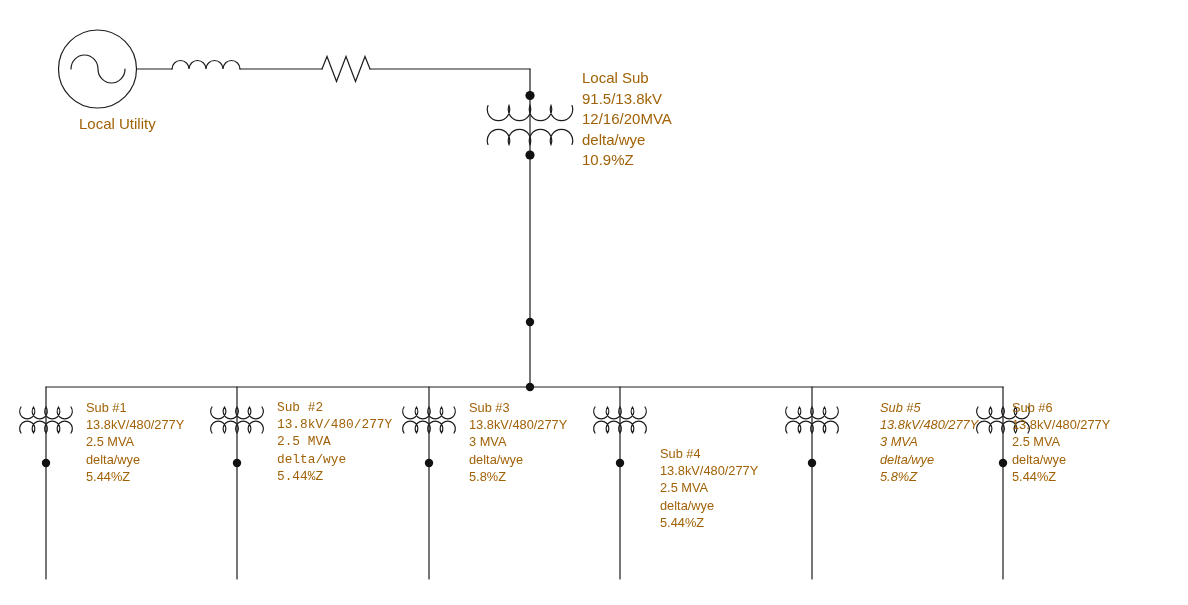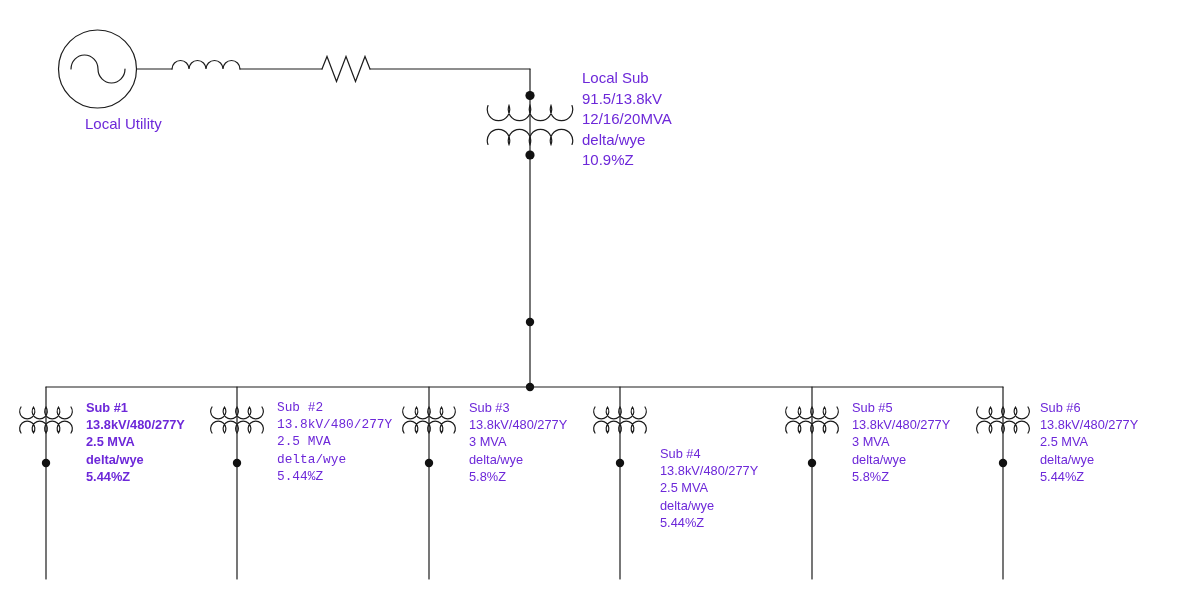--- a/index.html
+++ b/index.html
@@ -5,22 +5,22 @@
   html,body{margin:0;padding:0;}
   body{
     width:1188px;height:605px;
     background:#ffffff;
     font-family:"Liberation Sans", sans-serif;
     color:#1a1a1a;
     overflow:hidden;
   }
   .canvas{position:relative;width:1188px;height:605px;background:#fff;}
   svg.diagram{position:absolute;left:0;top:0;}
-  .lbl{position:absolute;white-space:nowrap;color:#6d28d9;}
-  .lbl-utility{left:85px;top:115px;font-size:15px;line-height:18px;}
+  .lbl{position:absolute;white-space:nowrap;color:#a16207;}
+  .lbl-utility{left:79px;top:115px;font-size:15px;line-height:18px;}
   .lbl-main{left:582px;top:68px;font-size:15px;line-height:20.6px;}
   .lbl-sub{top:399px;font-size:12.8px;line-height:17.2px;}
   .lbl span{display:block;}
 </style>
 </head>
 <body>
 
 <div class="canvas">
 
   <svg class="diagram" width="1188" height="605" viewBox="0 0 1188 605" fill="none" stroke="#1c1c1c" stroke-width="1.2" stroke-linecap="round">
@@ -95,21 +95,21 @@
   <div class="lbl lbl-utility">Local Utility</div>
 
   <div class="lbl lbl-main">
     <span>Local Sub</span>
     <span>91.5/13.8kV</span>
     <span>12/16/20MVA</span>
     <span>delta/wye</span>
     <span>10.9%Z</span>
   </div>
 
-  <div class="lbl lbl-sub" style="left:86px;font-weight:bold;">
+  <div class="lbl lbl-sub" style="left:86px;">
     <span>Sub #1</span>
     <span>13.8kV/480/277Y</span>
     <span>2.5 MVA</span>
     <span>delta/wye</span>
     <span>5.44%Z</span>
   </div>
 
   <div class="lbl lbl-sub" style="left:277px;font-family:Liberation Mono, monospace;">
     <span>Sub #2</span>
     <span>13.8kV/480/277Y</span>
@@ -127,29 +127,29 @@
   </div>
 
   <div class="lbl lbl-sub" style="left:660px;margin-top:46px;">
     <span>Sub #4</span>
     <span>13.8kV/480/277Y</span>
     <span>2.5 MVA</span>
     <span>delta/wye</span>
     <span>5.44%Z</span>
   </div>
 
-  <div class="lbl lbl-sub" style="left:852px;">
+  <div class="lbl lbl-sub" style="left:880px;font-style:italic;">
     <span>Sub #5</span>
     <span>13.8kV/480/277Y</span>
     <span>3 MVA</span>
     <span>delta/wye</span>
     <span>5.8%Z</span>
   </div>
 
-  <div class="lbl lbl-sub" style="left:1040px;">
+  <div class="lbl lbl-sub" style="left:1012px;">
     <span>Sub #6</span>
     <span>13.8kV/480/277Y</span>
     <span>2.5 MVA</span>
     <span>delta/wye</span>
     <span>5.44%Z</span>
   </div>
 
 </div>
 
 </body></html>

